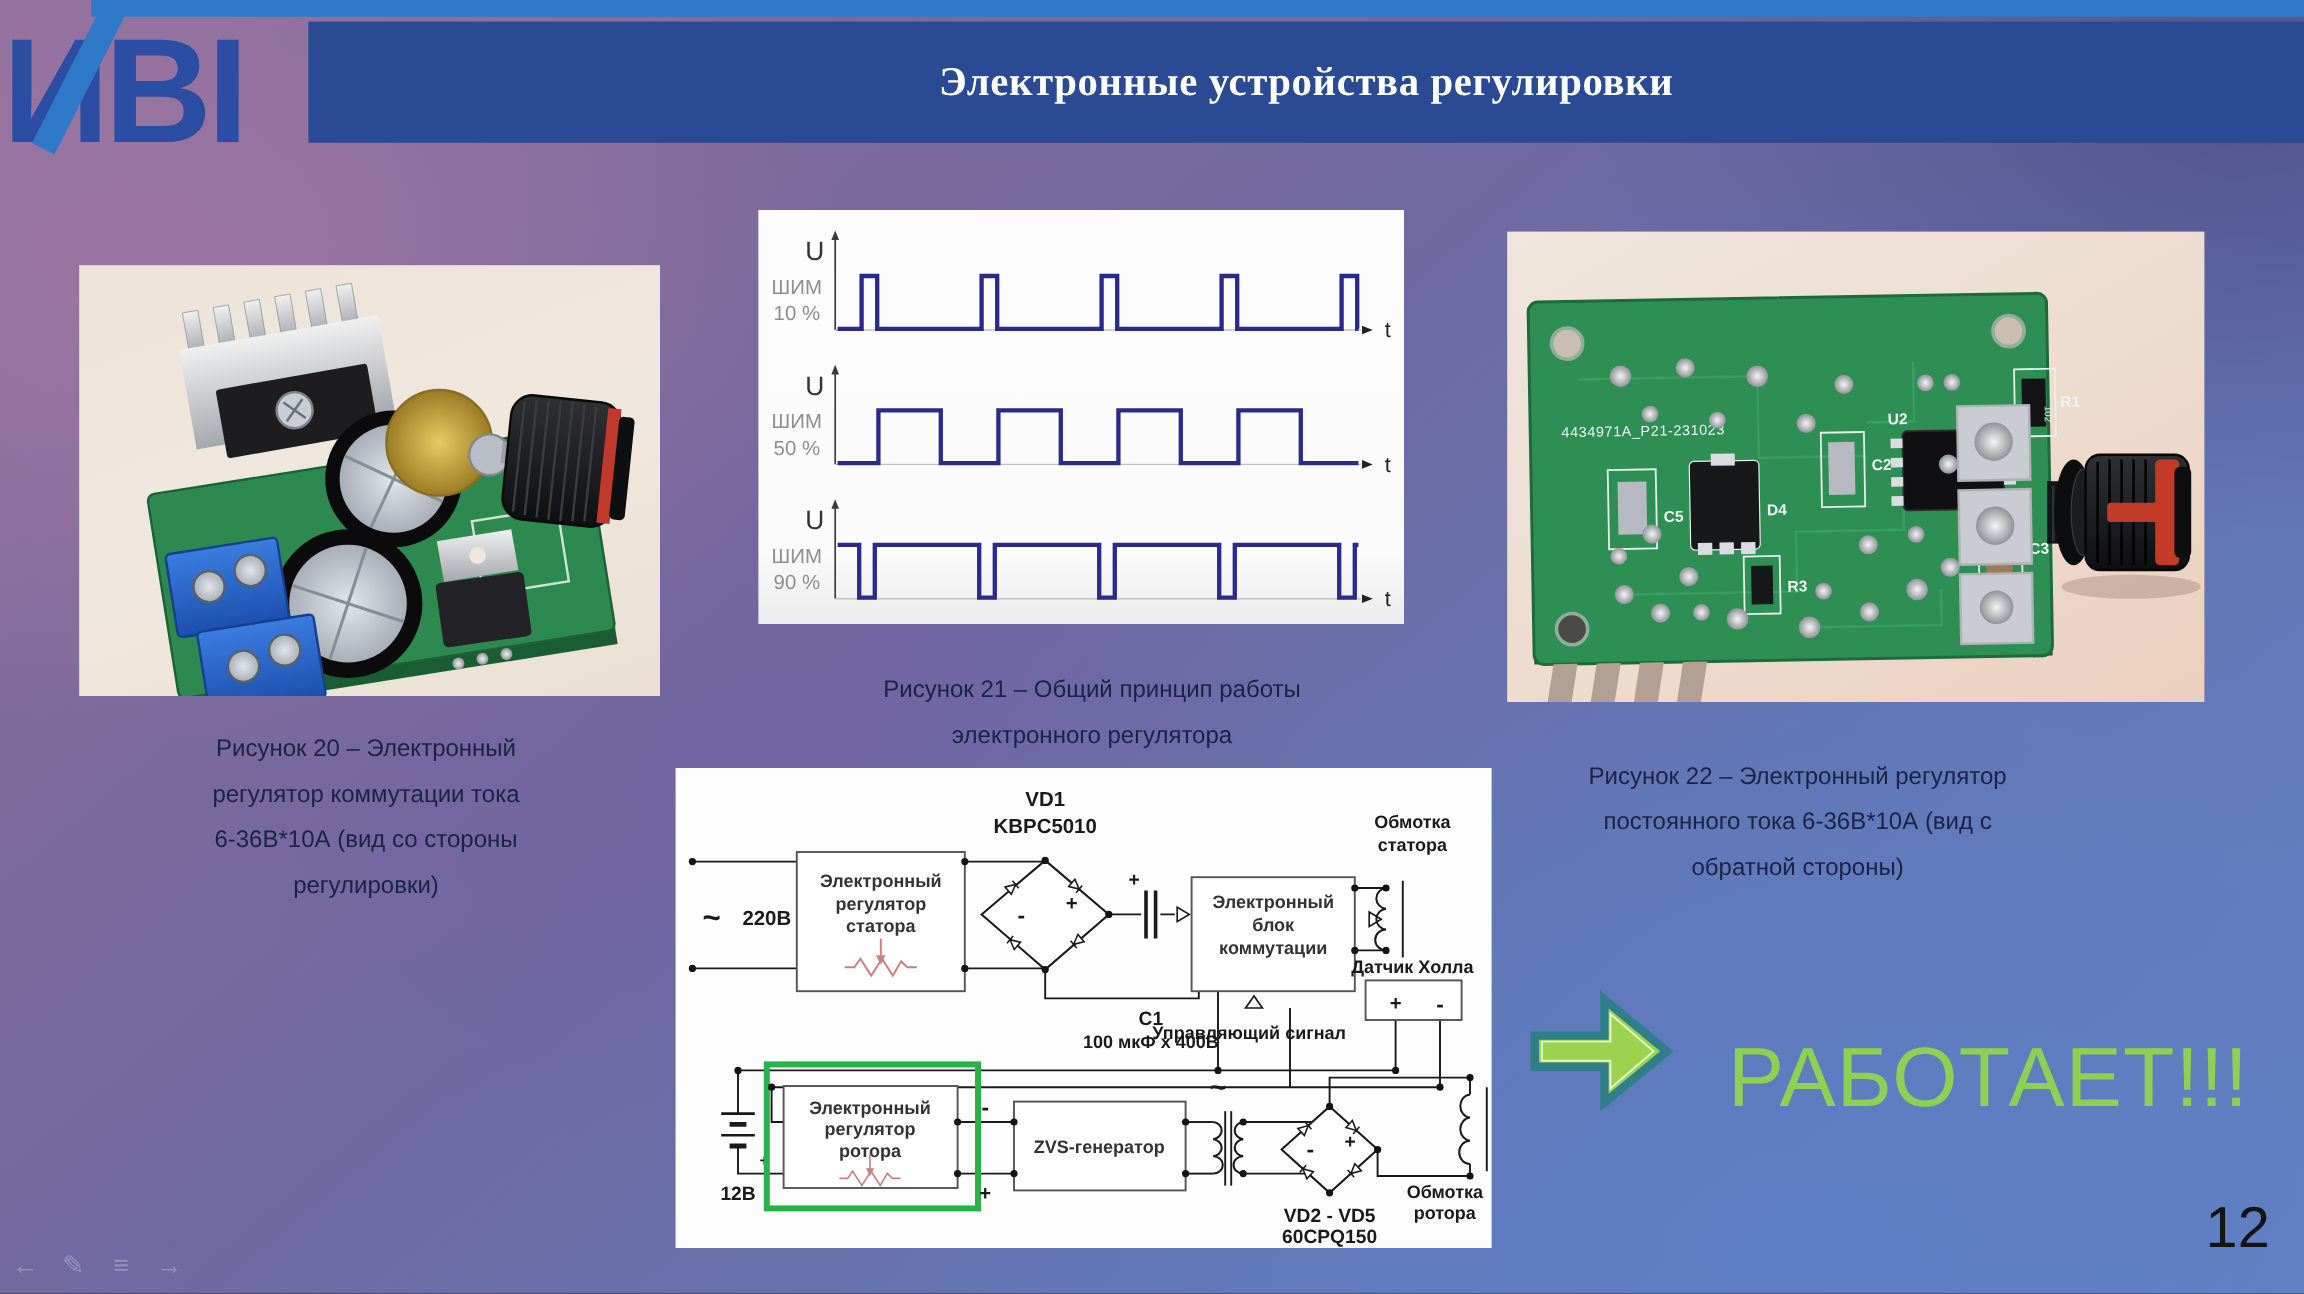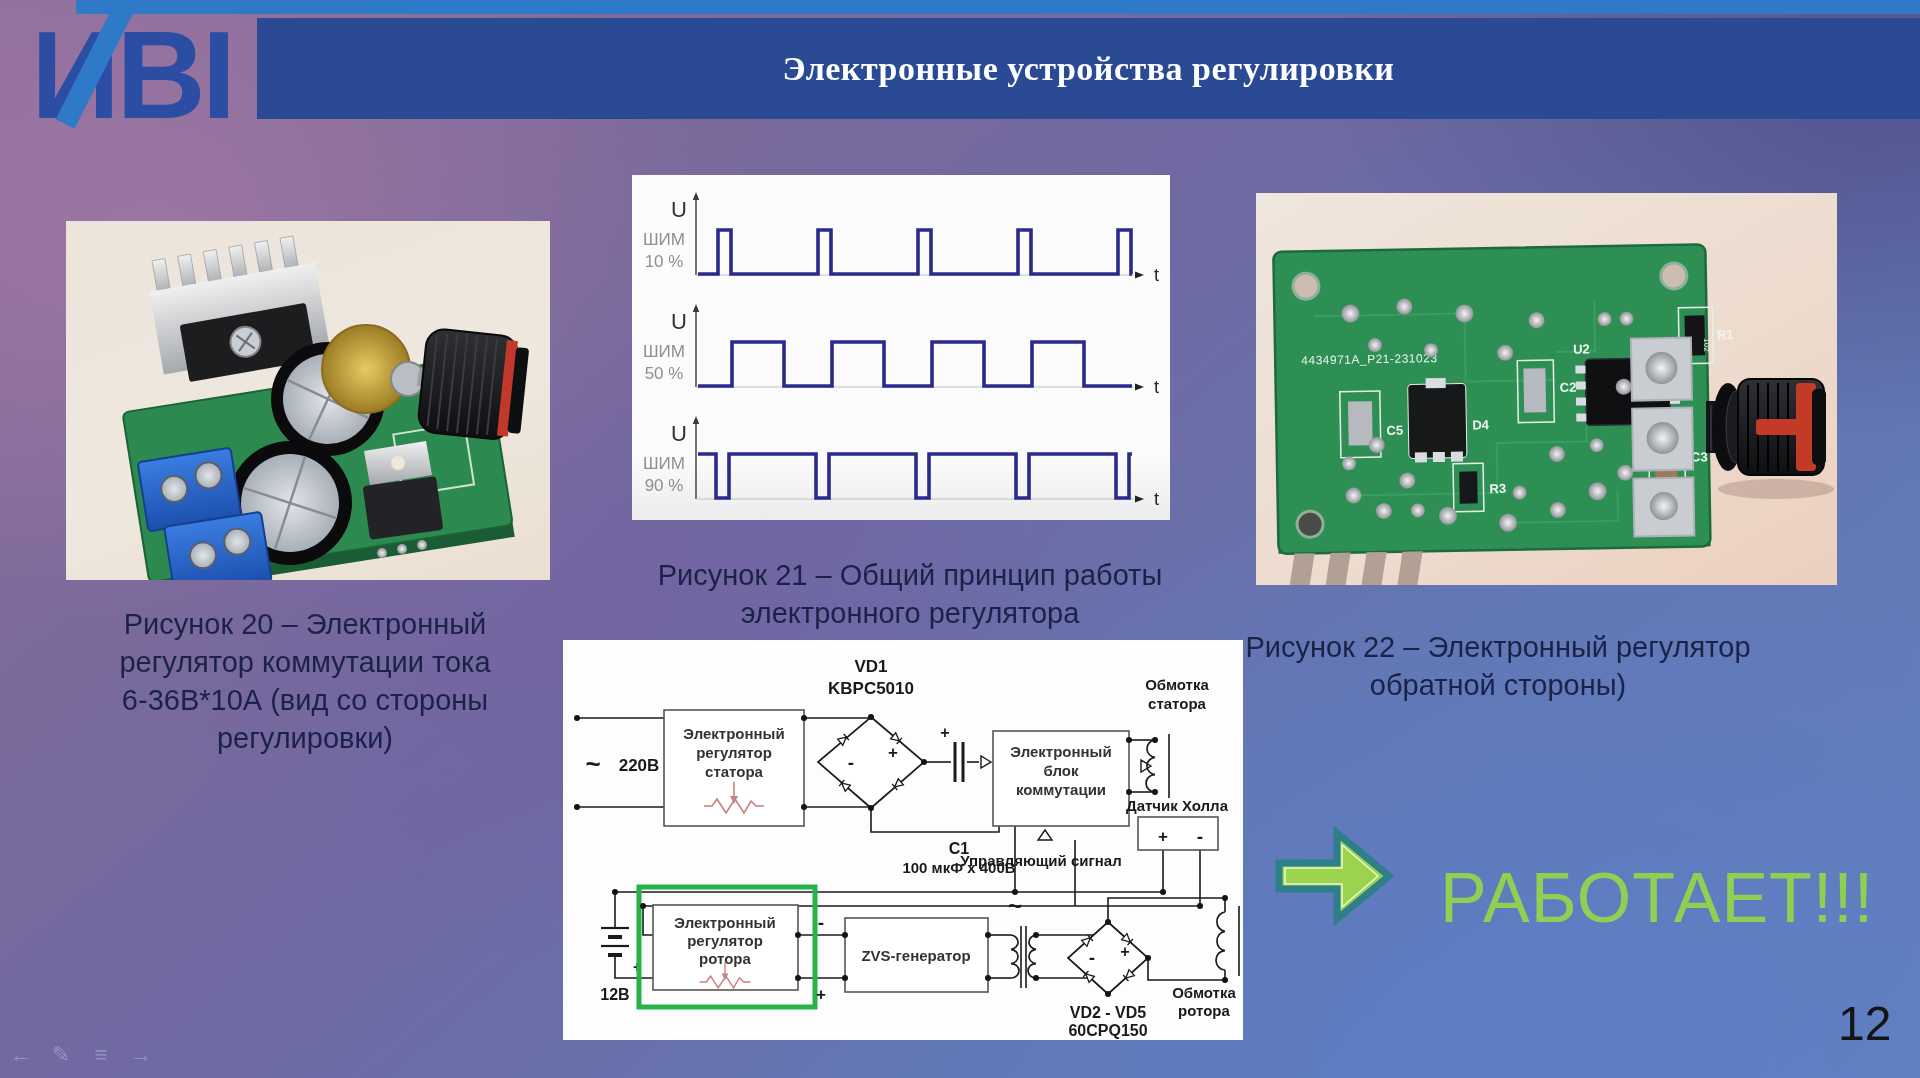--- a/index.html
+++ b/index.html
@@ -10,30 +10,30 @@
       radial-gradient(900px 620px at 8% 22%, rgba(196,133,172,.38), transparent 62%),
       radial-gradient(760px 520px at 32% 58%, rgba(118,92,163,.32), transparent 65%),
       radial-gradient(1150px 760px at 78% 96%, rgba(86,128,210,.45), transparent 70%),
       radial-gradient(820px 540px at 98% 8%, rgba(66,58,116,.55), transparent 68%),
       linear-gradient(140deg,#8d6f9c 0%,#7c6a9b 25%,#6f69a2 45%,#6377b3 70%,#637fbf 100%);
   }
   .top-strip{position:absolute;left:76px;top:0;width:1844px;height:14px;background:#2E7AC8;}
   .title-bar{position:absolute;left:257px;top:18px;width:1663px;height:101px;background:#2A4A94;
     display:flex;align-items:center;justify-content:center;}
   .title-bar .title{color:#fff;font-size:34px;font-weight:bold;letter-spacing:.5px;font-family:Liberation Serif, serif;}
-  .logo{position:absolute;left:0;top:0;width:242px;height:132px;margin-left:29px;}
+  .logo{position:absolute;left:0;top:0;width:242px;height:132px;}
   .card{position:absolute;}
   .photo-left{left:66px;top:221px;width:484px;height:359px;
     background:linear-gradient(160deg,#ece4da 0%,#efe8de 55%,#eadfd2 100%);}
   .photo-right{left:1256px;top:193px;width:581px;height:392px;
     background:linear-gradient(150deg,#efe6dd 0%,#eddbcd 60%,#eccfbe 100%);}
   .wave-card{left:632px;top:175px;width:538px;height:345px;
     background:linear-gradient(180deg,#fcfcfc 0%,#fbfbfb 82%,#ececec 100%);}
   .diagram-card{left:563px;top:640px;width:680px;height:400px;background:#fdfdfd;}
-  .caption{position:absolute;color:#1B2248;font-size:29px;line-height:38px;text-align:center;font-weight:400;}
+  .caption{position:absolute;color:#1B2248;font-size:20px;line-height:38px;text-align:center;font-weight:400;}
   .works{position:absolute;left:1440px;top:858px;width:440px;font-size:70px;letter-spacing:1px;color:#8ED051;text-align:left;white-space:nowrap;}
   .page-number{position:absolute;left:1838px;top:996px;font-size:48px;font-weight:500;color:#141414;}
   .controls{position:absolute;left:8px;top:1042px;display:flex;gap:14px;opacity:.30;}
   .controls span{color:#e8eefc;font-size:22px;line-height:26px;width:26px;text-align:center;cursor:pointer;}
   .arrow-box{position:absolute;left:1273px;top:823px;width:124px;height:110px;}
   svg{display:block;}
   svg text{font-family:"Liberation Sans",sans-serif;}
 </style>
 </head>
 <body>
@@ -327,20 +327,21 @@
         </g>
         <rect x="500" y="226" width="44" height="16" rx="3" fill="#c33a26"></rect>
         <rect x="540" y="190" width="20" height="88" rx="4" fill="#c33a26"></rect>
         <rect x="556" y="196" width="14" height="76" rx="5" fill="#0d0e10"></rect>
       </g>
     </svg>
   </div>
 
   <div class="caption" style="left:1220px;top:628px;width:556px">
     <div>Рисунок 22 – Электронный регулятор</div>
+    <div>постоянного тока 6-36В*10А (вид с</div>
     <div>обратной стороны)</div>
   </div>
 
   <div class="card diagram-card">
     <svg width="680" height="400" viewBox="0 0 680 400">
       <defs>
         <g id="potsym">
           <polyline points="-30,0 -22,0 -17,-7 -8,7 1,-7 10,7 17,-5 22,0 30,0" fill="none" stroke="#c98080" stroke-width="1.6"></polyline>
           <line x1="0" y1="-24" x2="0" y2="-6" stroke="#c98080" stroke-width="1.6"></line>
           <polygon points="0,-2 -4,-10 4,-10" fill="#c98080"></polygon>

